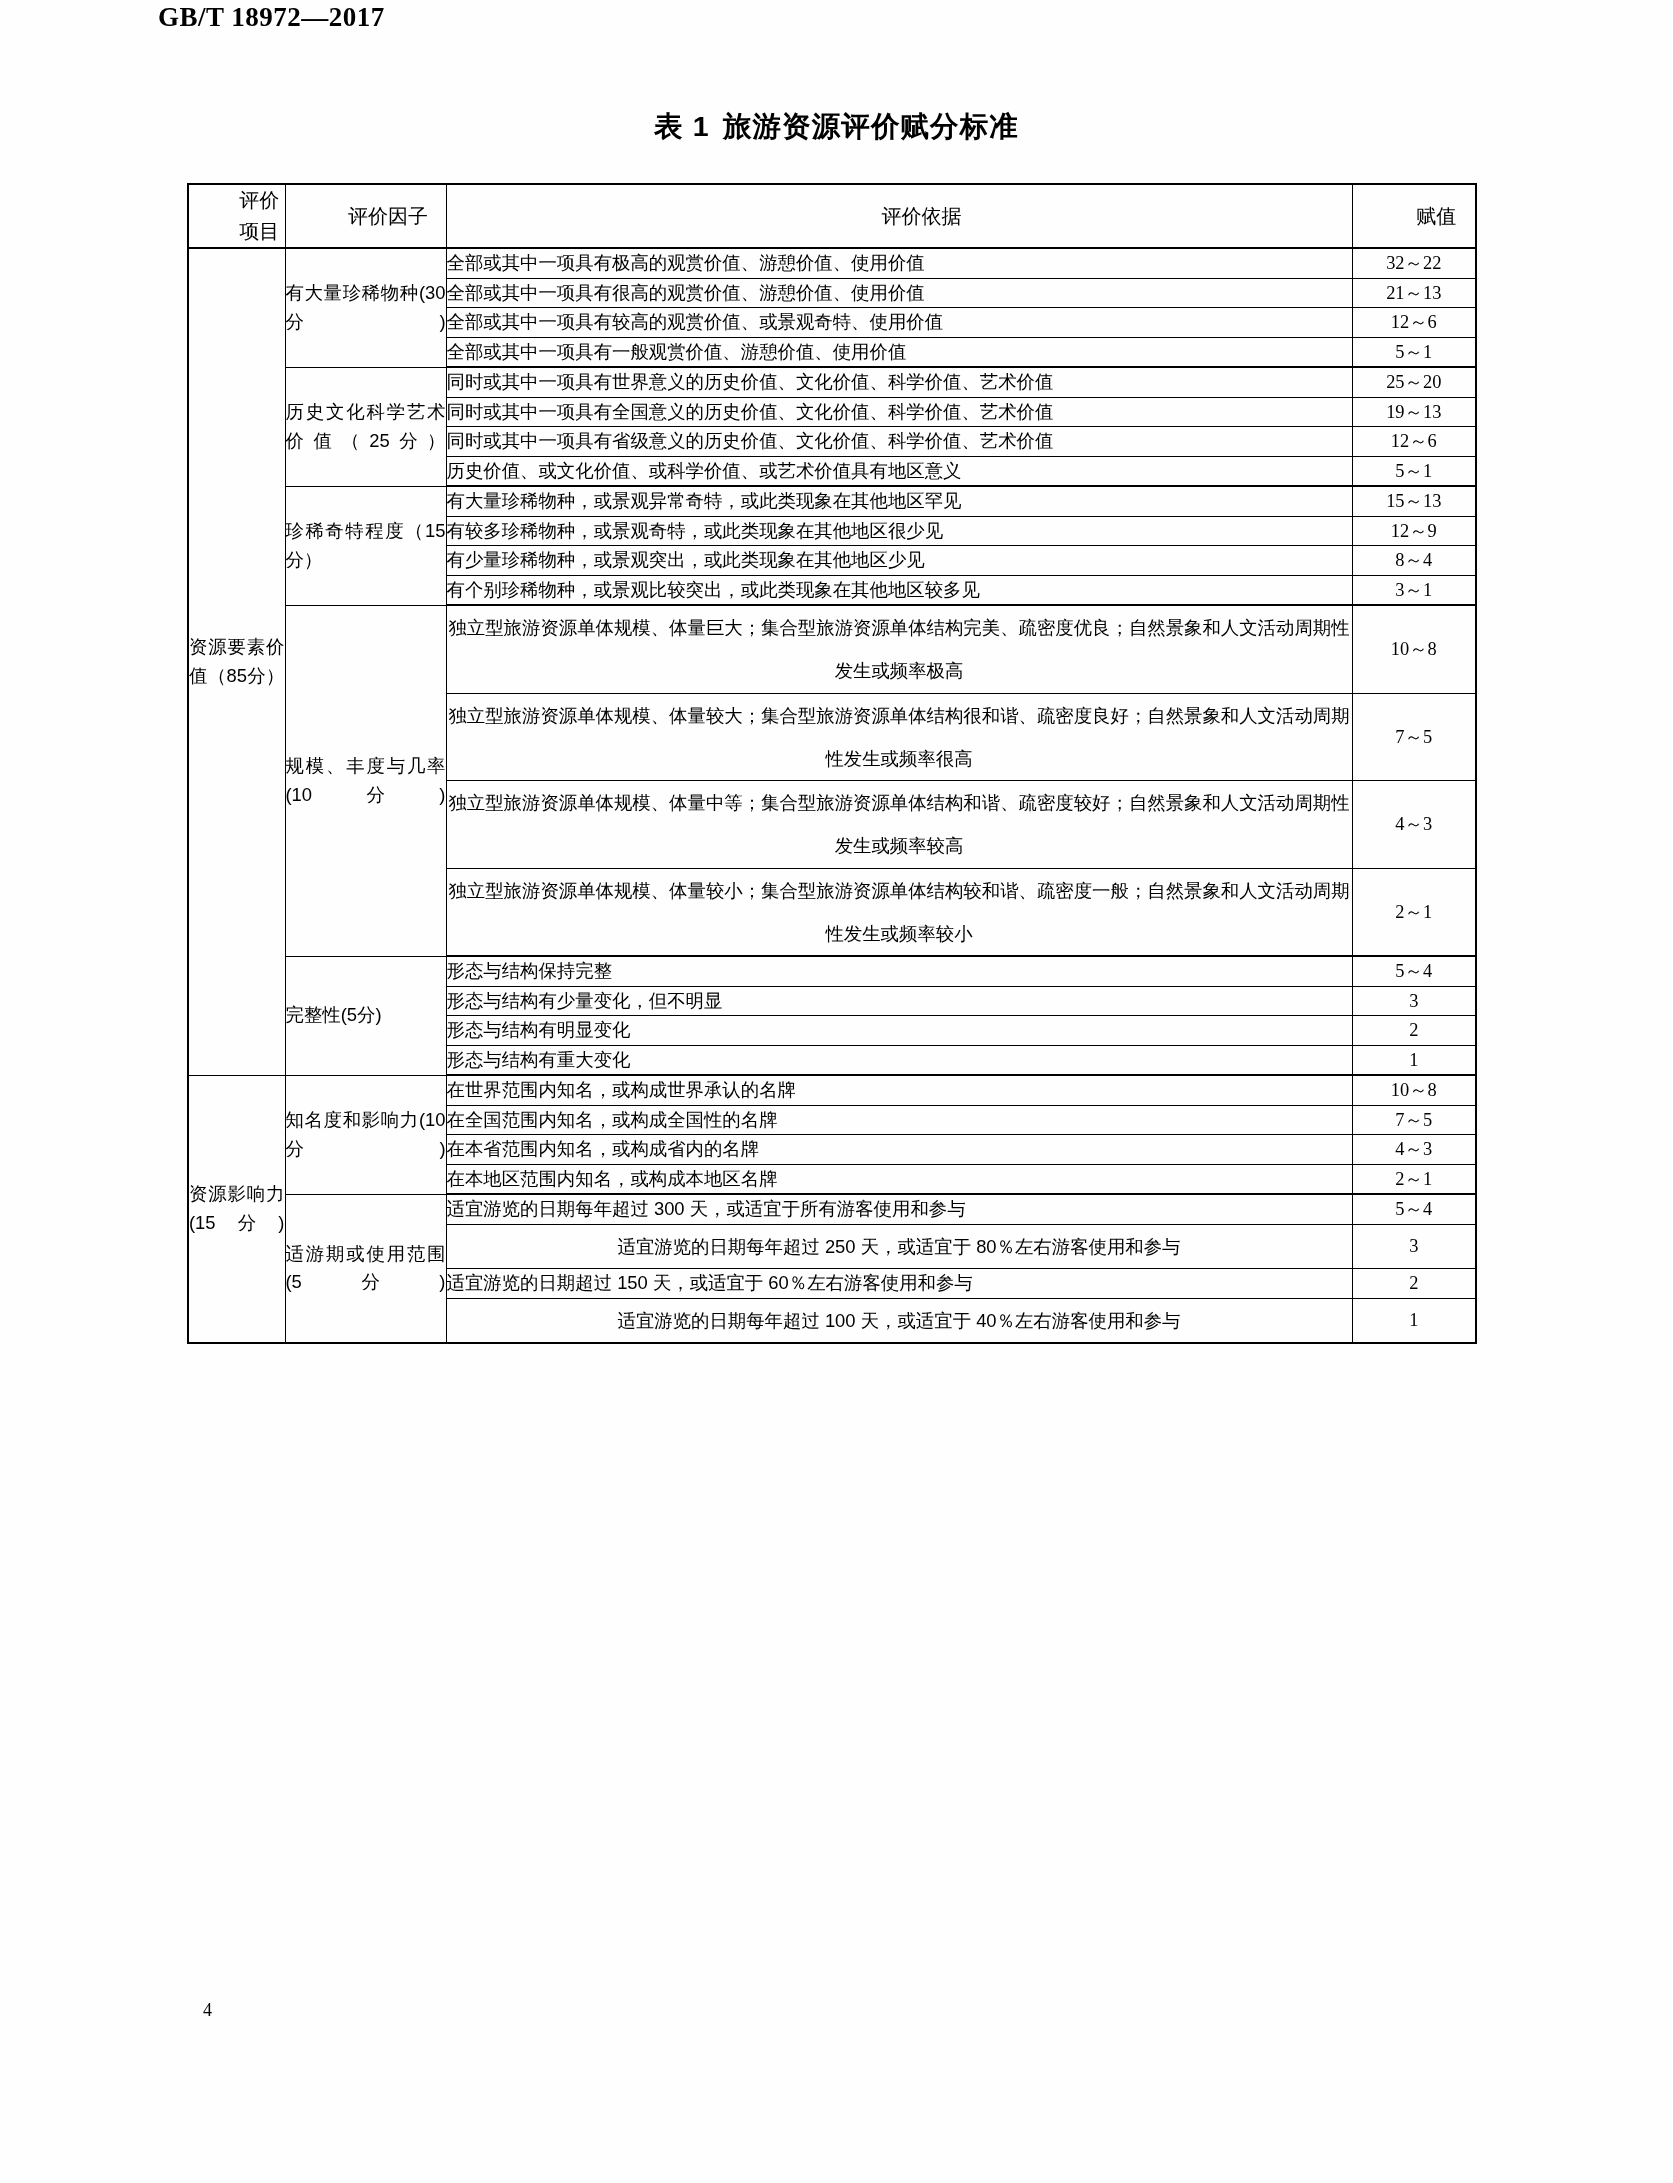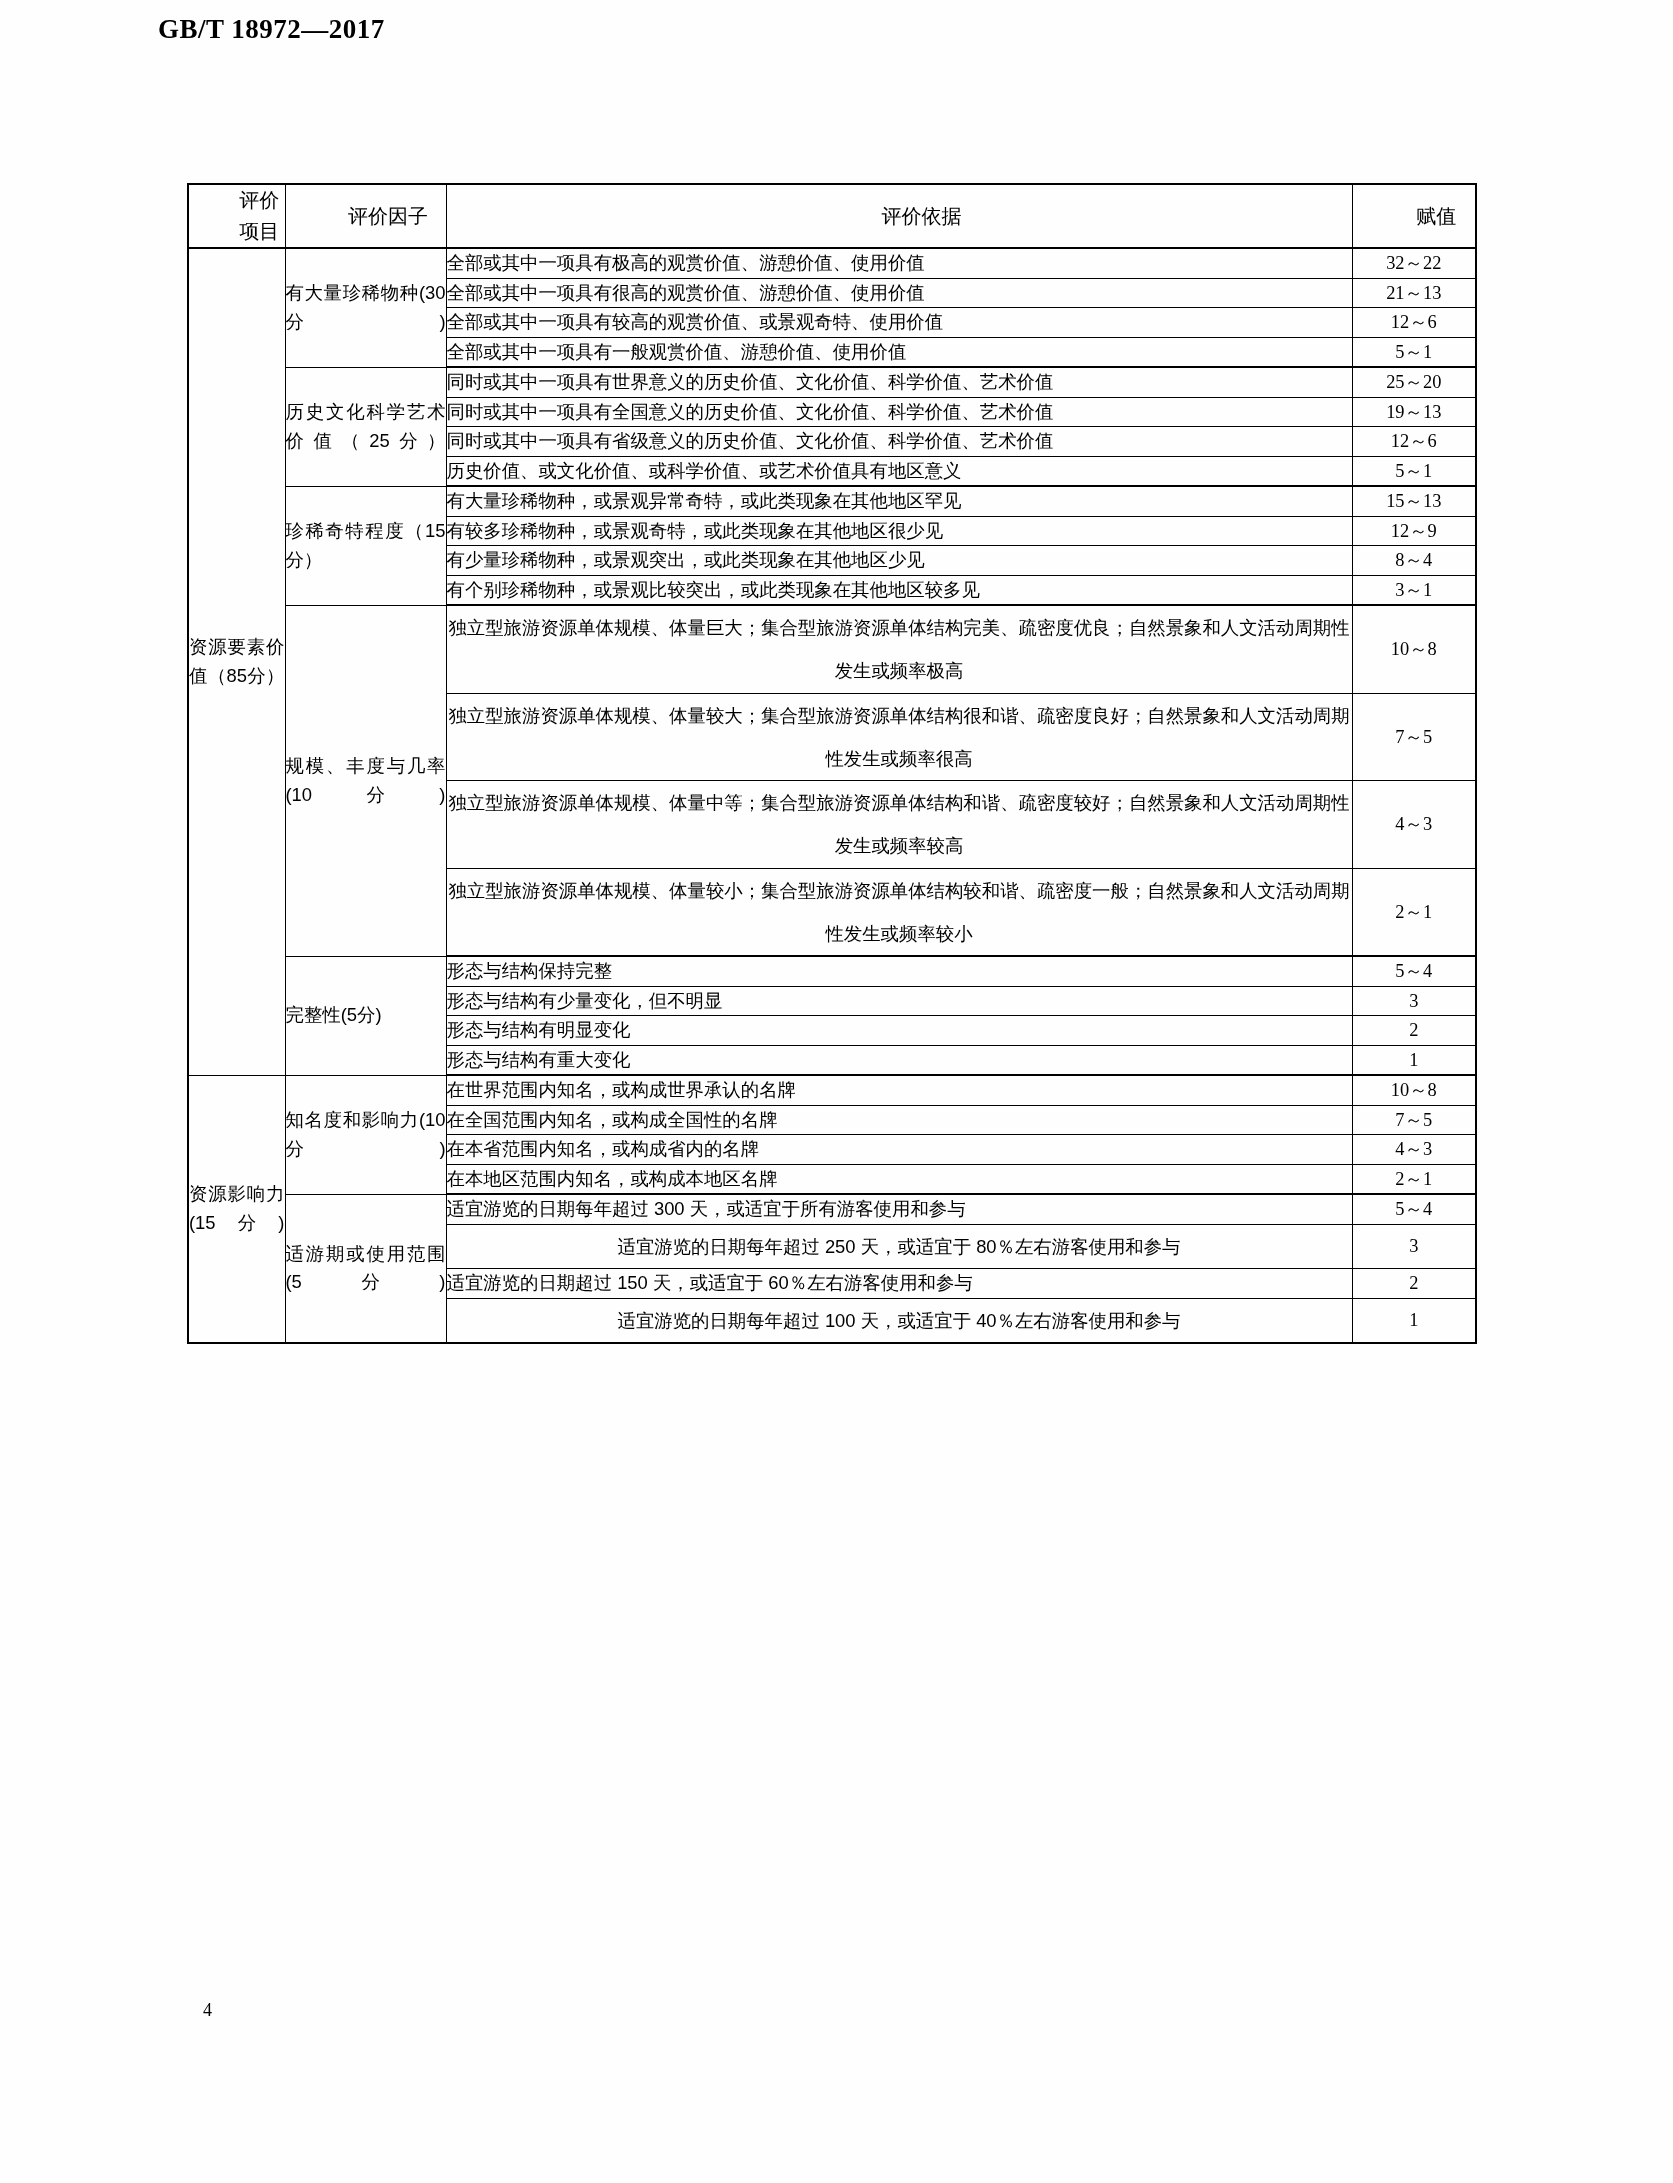--- a/index.html
+++ b/index.html
@@ -21,21 +21,21 @@
     left: 0; top: 0;
     width: 1673px;
     height: 2183px;
     background: #fefefe;
   }
 
   
   .doc-header {
     position: absolute;
     left: 158px;
-    top: 14px;
+    top: 2px;
     font-family: "Liberation Serif", "DejaVu Serif", serif;
     font-weight: bold;
     font-size: 27px;
     letter-spacing: 0.5px;
     white-space: nowrap;
   }
 
   
   .table-caption {
     position: absolute;
@@ -139,20 +139,25 @@
     font-family: "Liberation Serif", "DejaVu Serif", serif;
   }
 </style>
 </head>
 <body>
 
 <div class="page">
 
   <div class="doc-header">GB/T 18972—2017</div>
 
+  <div class="table-caption">
+    <span>表</span>
+    <span class="cap-num">1</span>
+    <span>旅游资源评价赋分标准</span>
+  </div>
 
   <div class="table-wrap">
     <table class="scoring">
       <colgroup>
         <col class="c-item">
         <col class="c-factor">
         <col class="c-basis">
         <col class="c-score">
       </colgroup>
       <tbody id="table-body">

